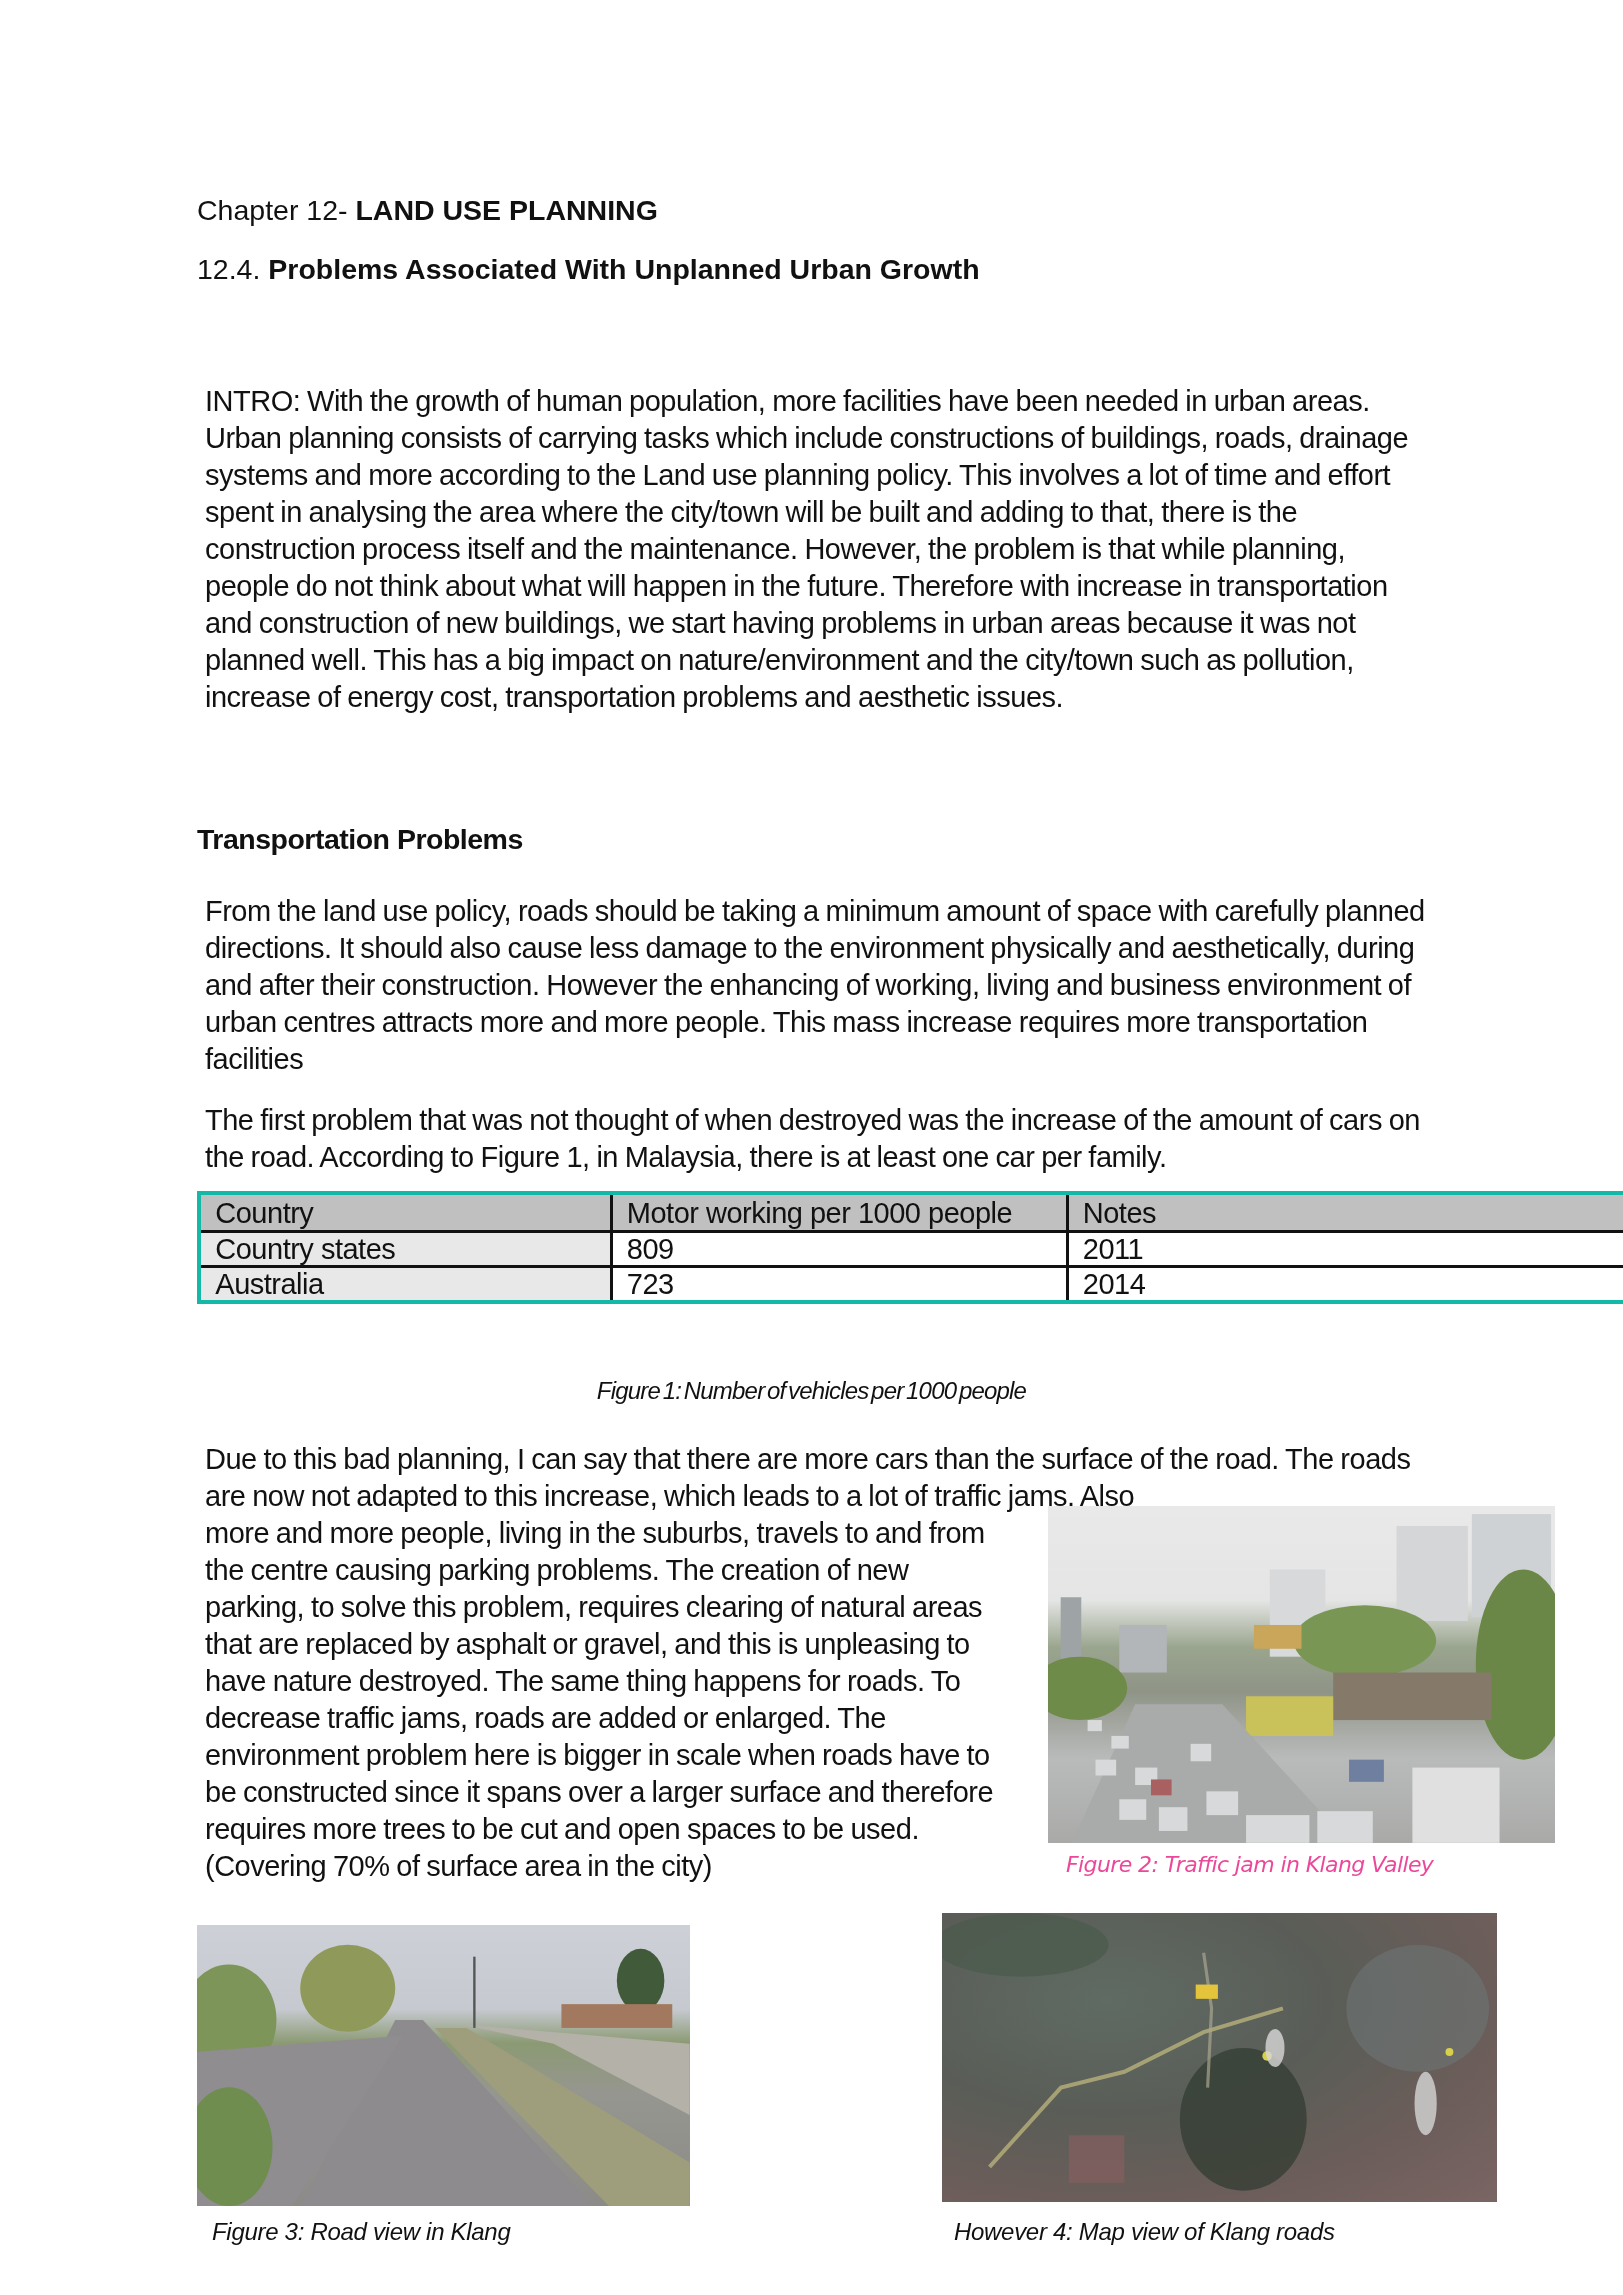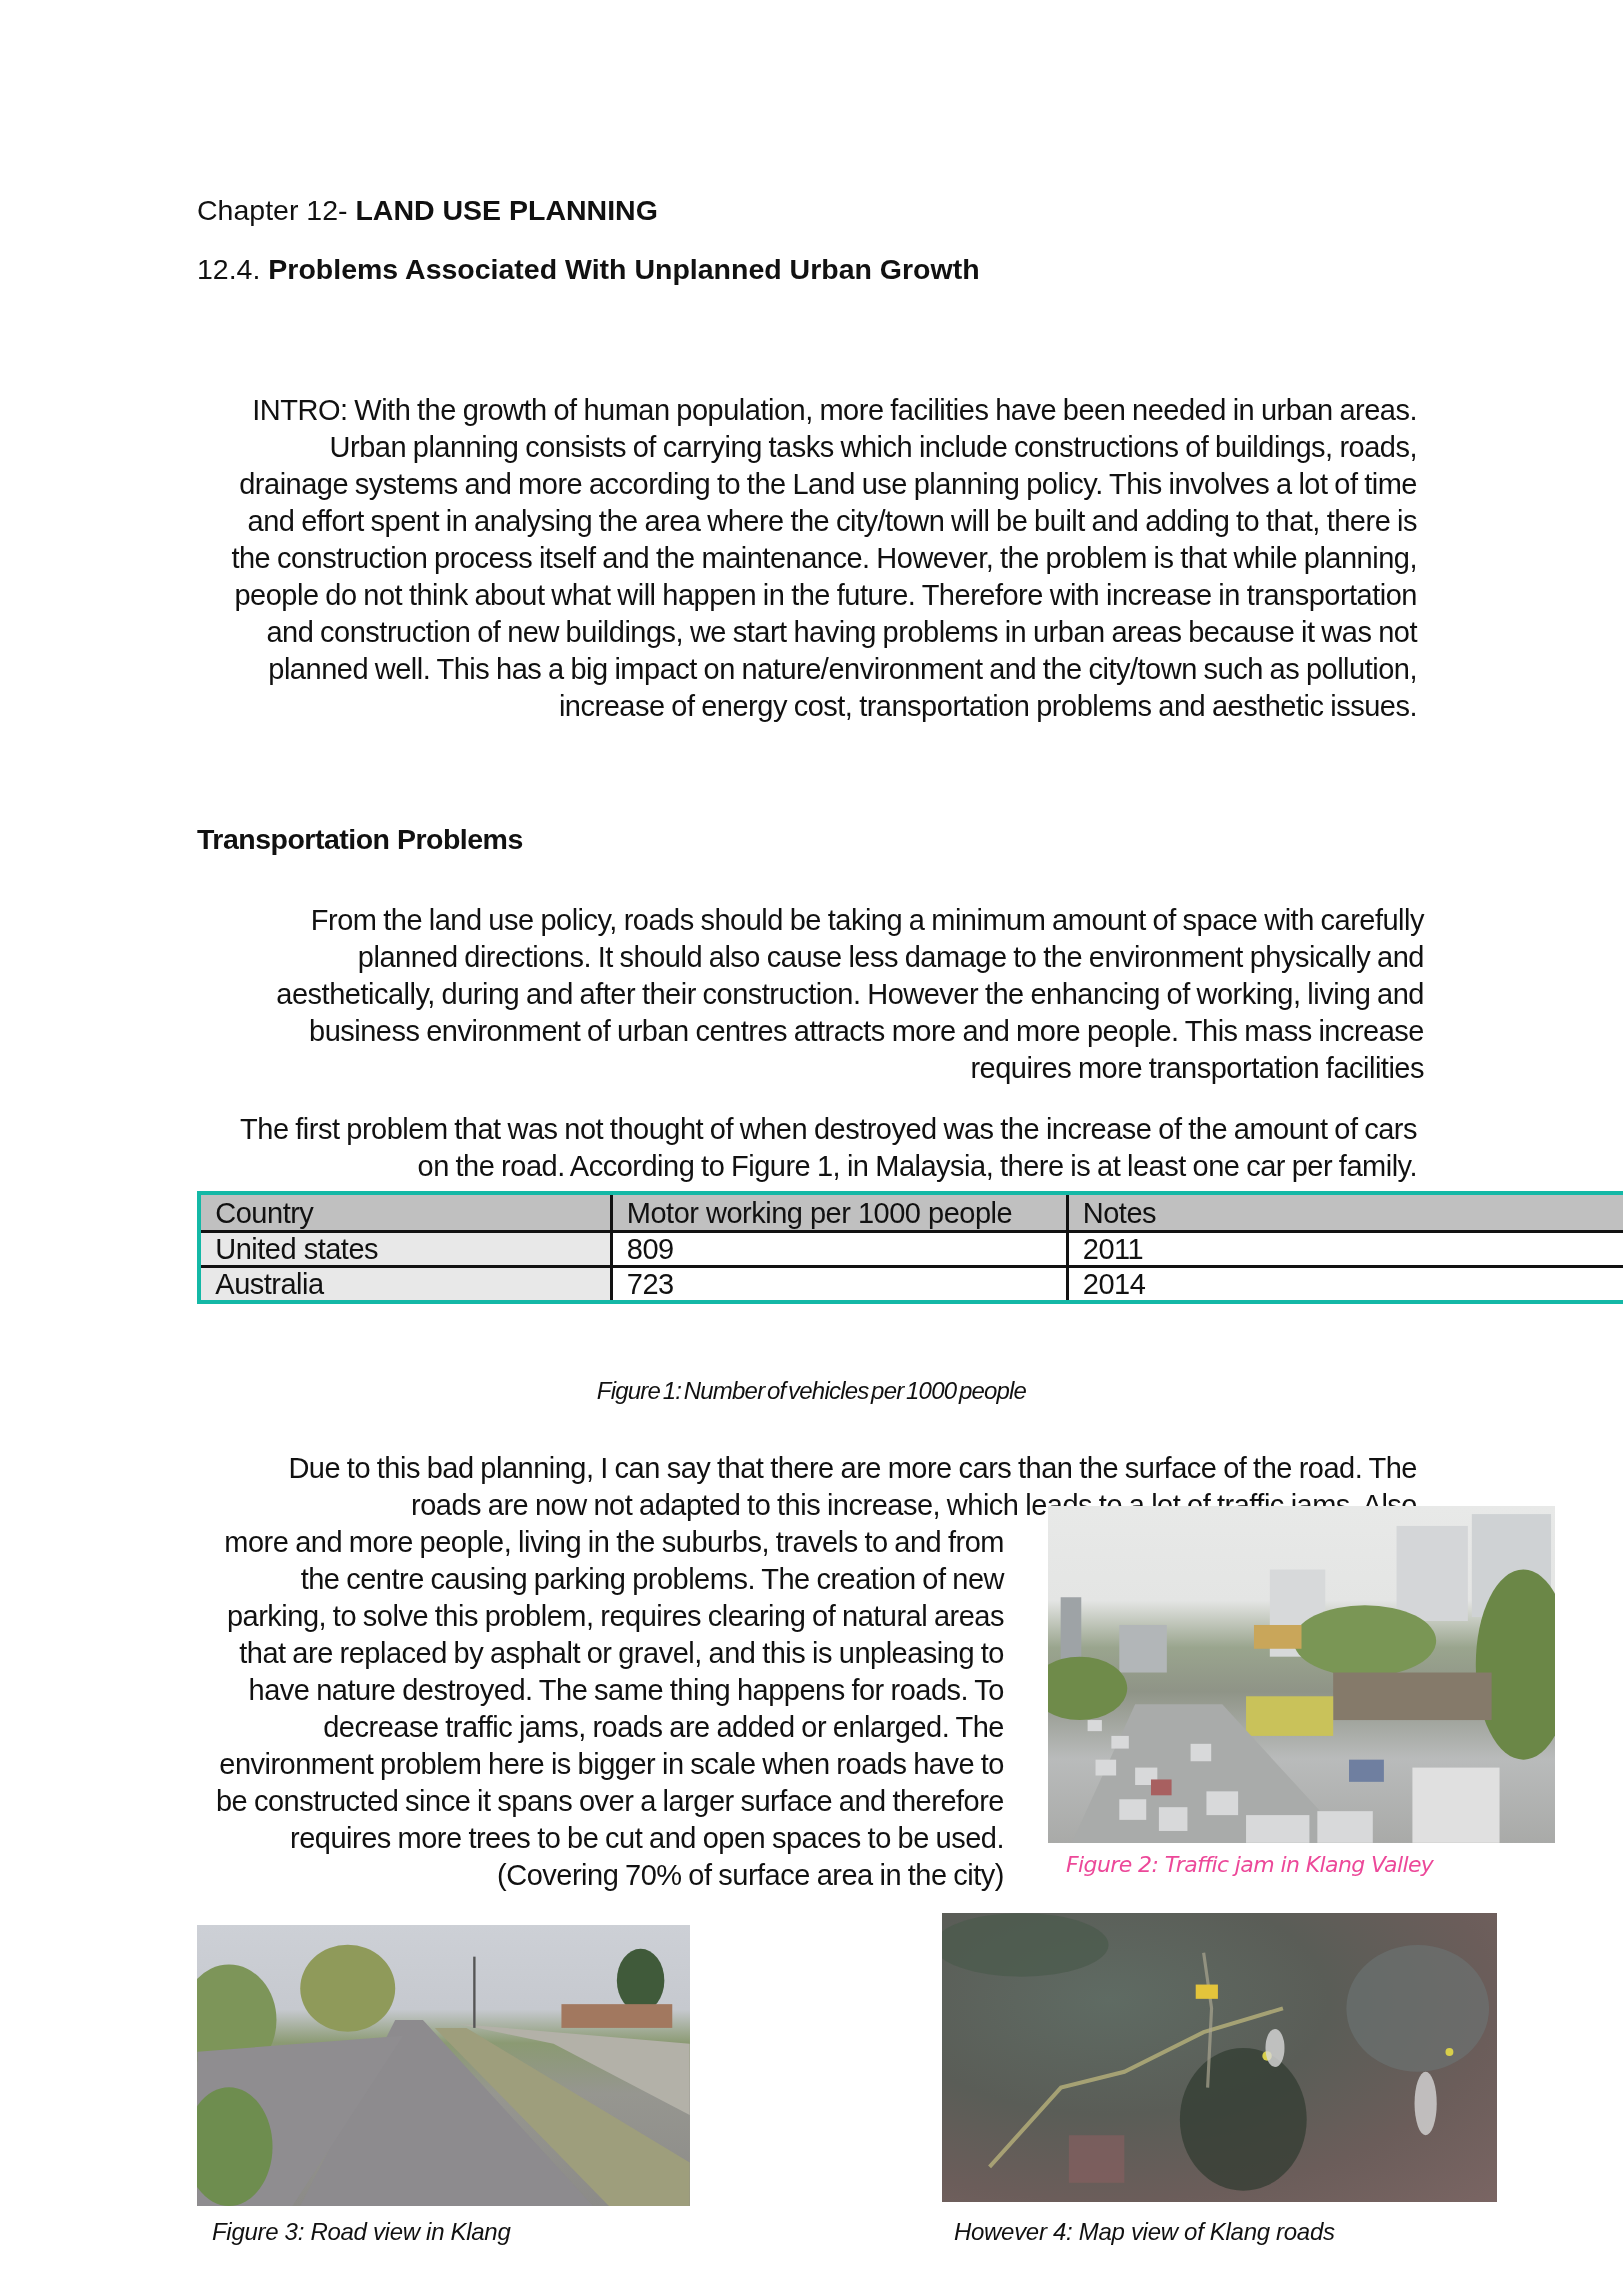--- a/index.html
+++ b/index.html
@@ -4,21 +4,21 @@
 <style>
   html, body { margin: 0; padding: 0; background: #ffffff; }
   body {
     width: 1623px; height: 2295px; position: relative; overflow: hidden;
     font-family: "Liberation Sans", sans-serif; color: #111111;
   }
   .abs { position: absolute; }
   .heading { font-size: 28.5px; line-height: 35px; white-space: nowrap; }
   .heading b { font-weight: bold; }
   .para { font-size: 29px; line-height: 37px; letter-spacing: -0.5px; word-spacing: -0.8px; }
-  .para p { margin: 17px; text-align: right; }
+  .para p { margin: 8px; }
   .section-title { font-size: 28.5px; font-weight: bold; letter-spacing: -0.5px; }
 
   
   .data-table {
     position: absolute; left: 197px; top: 1191px; width: 1455px;
     border-collapse: collapse; border: 4px solid #14b8a6;
     font-size: 29px; letter-spacing: -0.5px;
   }
   .data-table th, .data-table td {
     border: 3.2px solid #111; text-align: left; font-weight: normal;
@@ -71,21 +71,21 @@
   </colgroup>
   <thead>
     <tr>
       <th>Country</th>
       <th>Motor working per 1000 people</th>
       <th>Notes</th>
     </tr>
   </thead>
   <tbody>
     <tr>
-      <td class="col-country">United states</td>
+      <td class="col-country">Country states</td>
       <td>809</td>
       <td>2011</td>
     </tr>
     <tr>
       <td class="col-country">Australia</td>
       <td>723</td>
       <td>2014</td>
     </tr>
   </tbody>
 </table>

